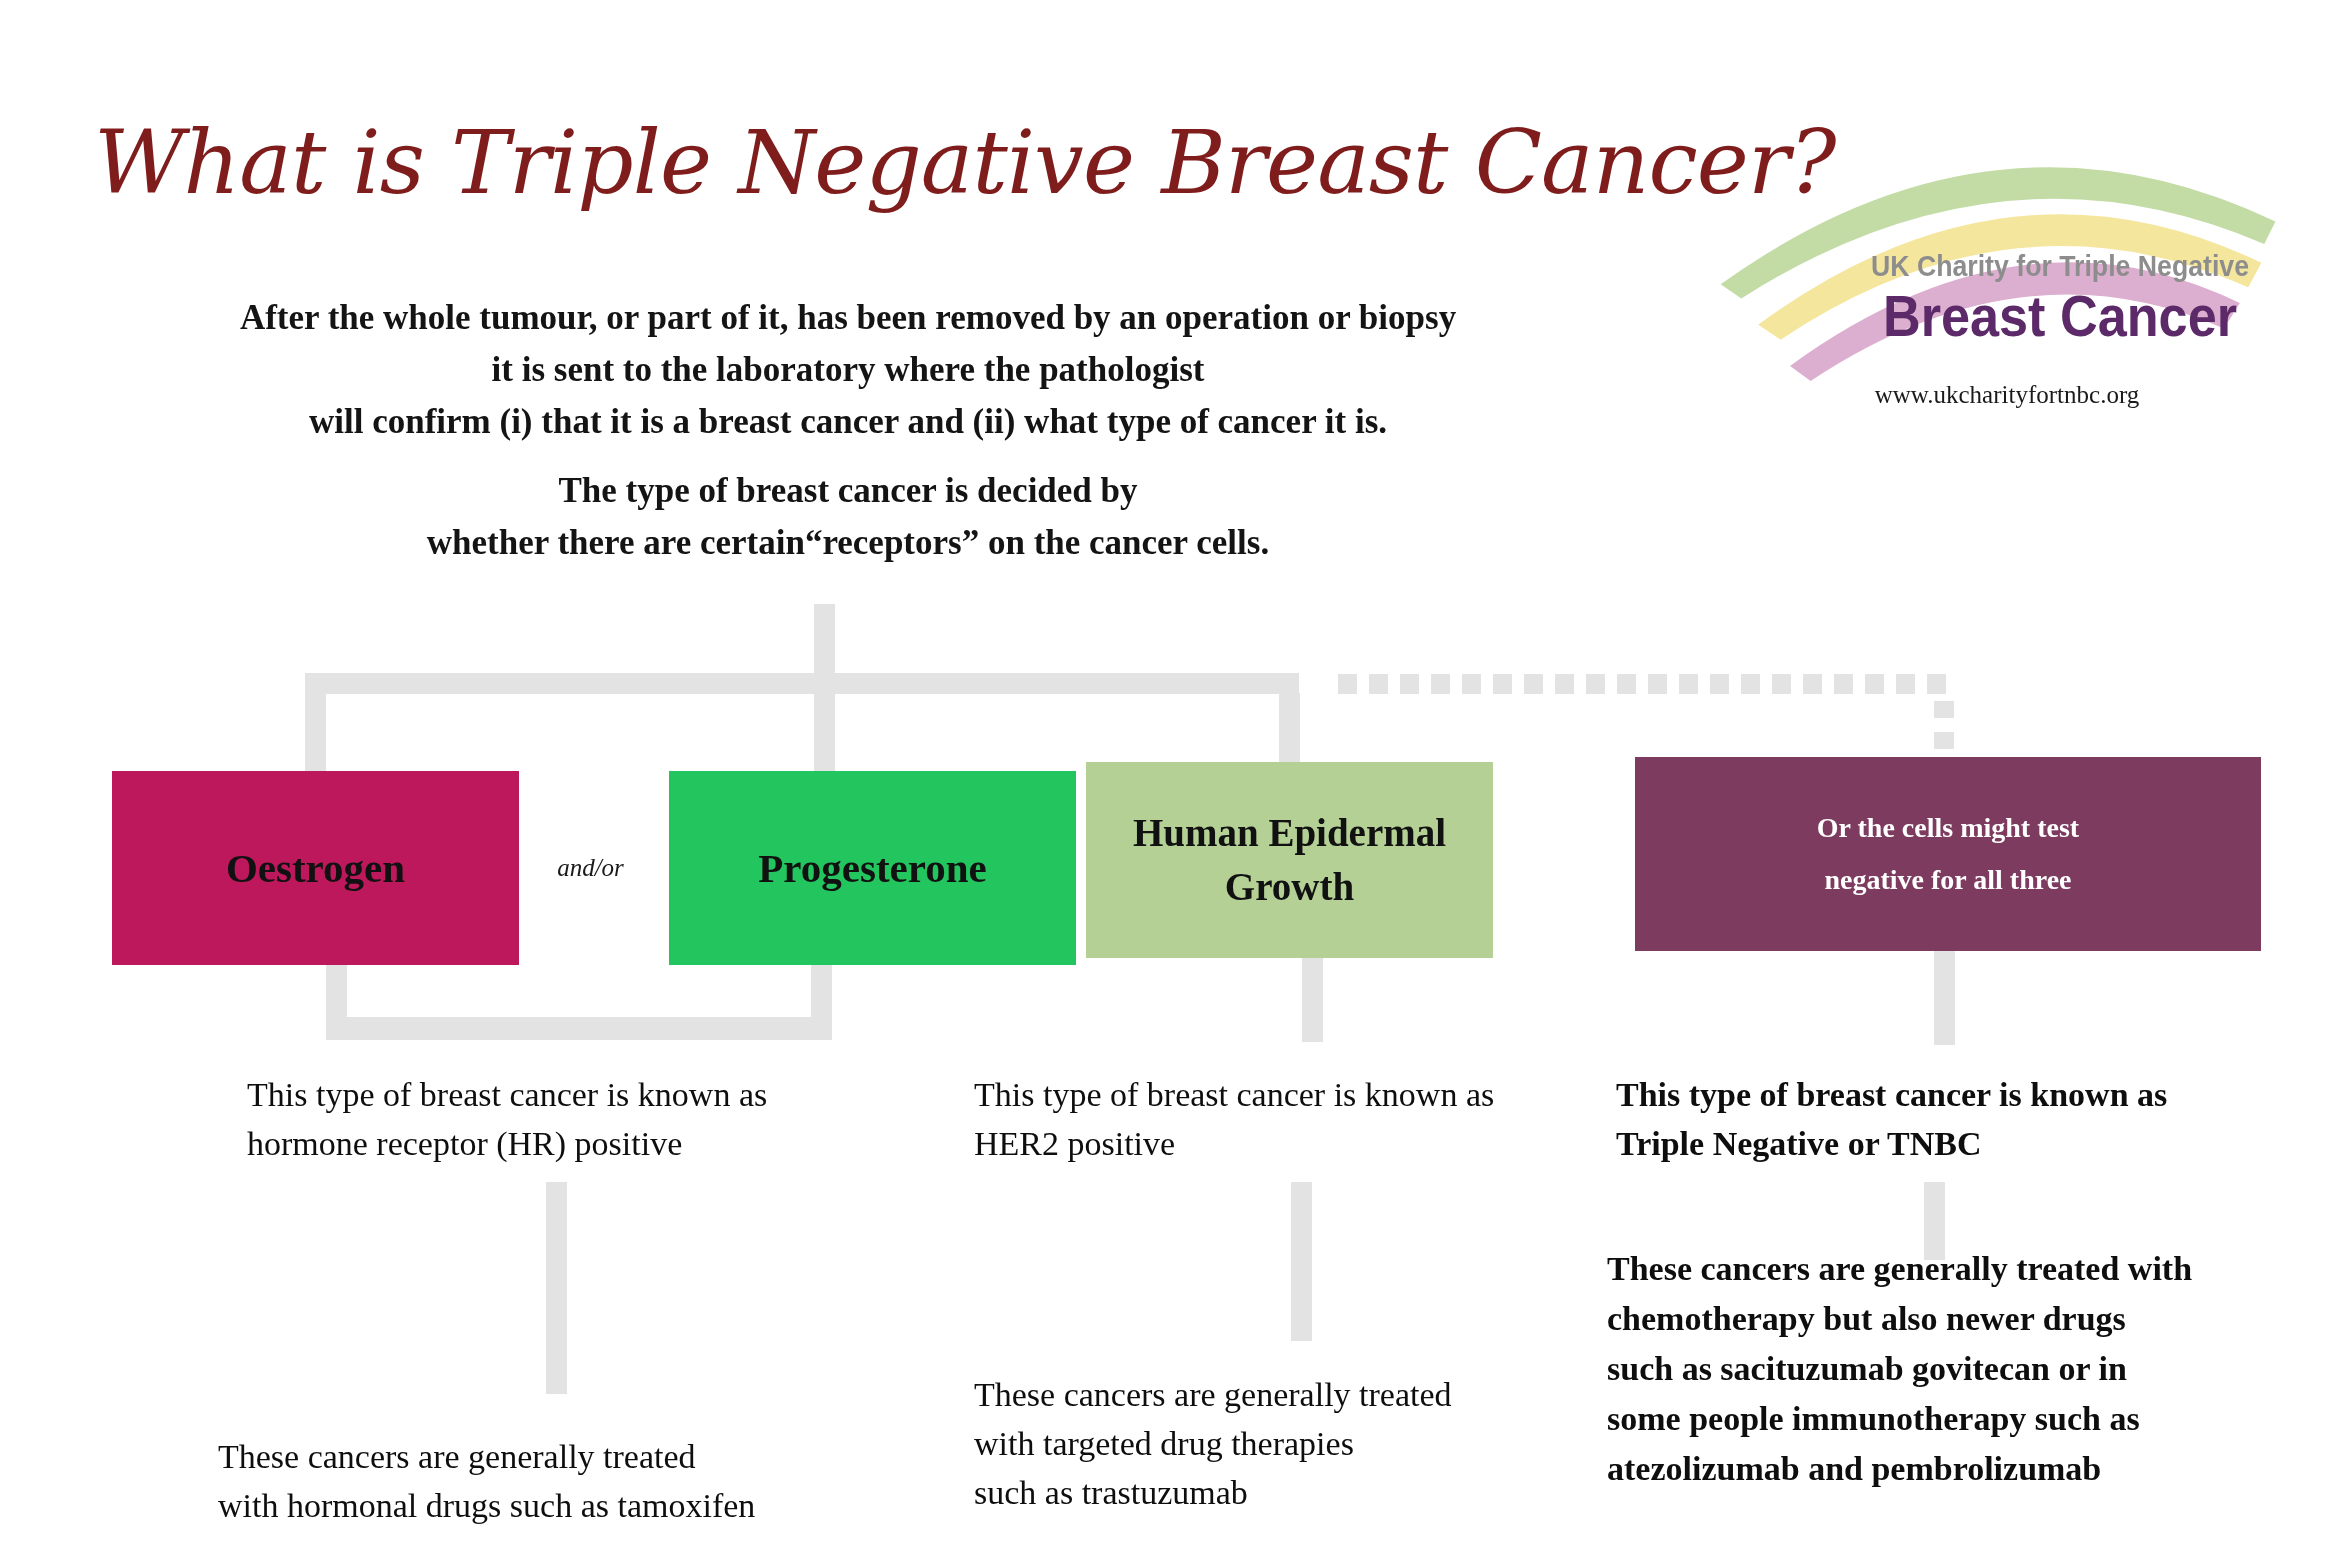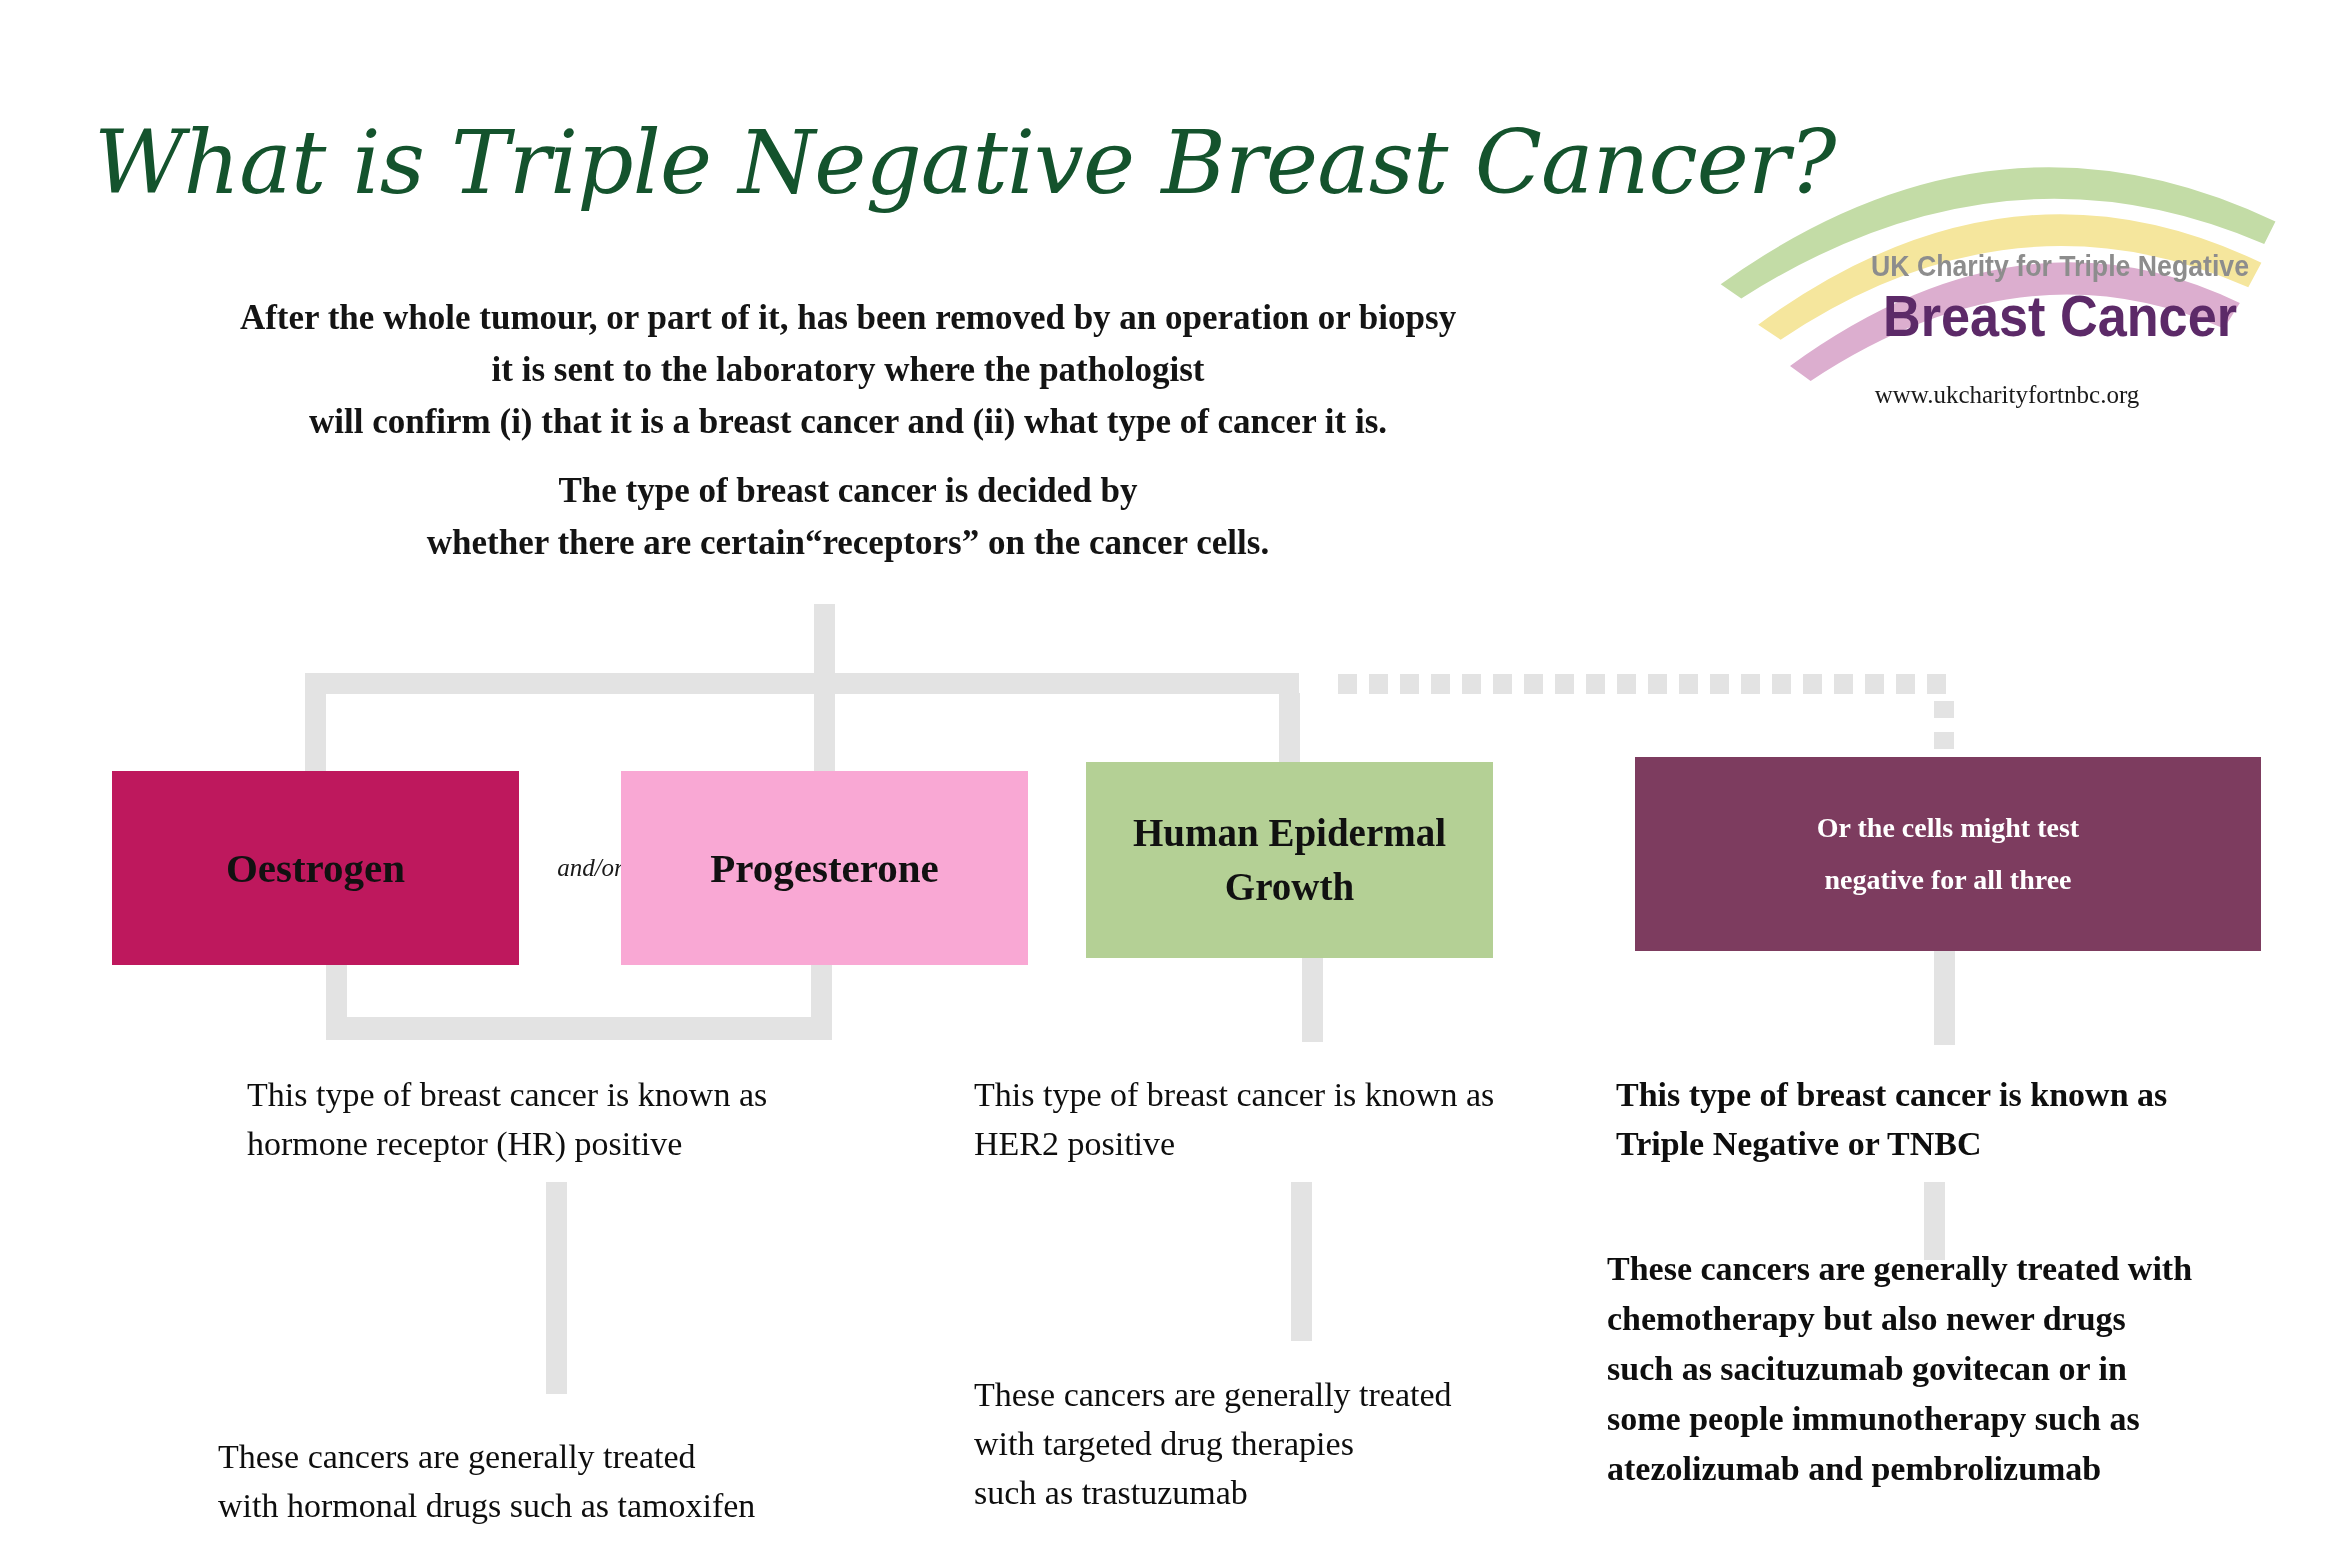--- a/index.html
+++ b/index.html
@@ -13,21 +13,21 @@
     color: #141414;
   }
   
   .title {
     position: absolute;
     left: 94px;
     top: 111px;
     font-family: "DejaVu Serif", serif;
     font-style: italic;
     font-size: 88px;
-    color: #14532d;
+    color: #7f1d1d;
     white-space: nowrap;
     letter-spacing: -0.9px;
   }
   
   .logo { position: absolute; left: 1713px; top: 111px; width: 572px; height: 328px; }
   .logo svg { position: absolute; left: 0; top: 0; }
   .logo-tagline {
     position: absolute; left: 122px; width: 450px; top: 139px;
     text-align: center;
     font-family: "Liberation Sans", sans-serif;
@@ -156,21 +156,21 @@
   <div class="conn conn-uR" style="background-color: rgb(227, 227, 227);"></div>
   <div class="conn conn-uBar" style="background-color: rgb(227, 227, 227);"></div>
   <div class="conn conn-greenD" style="background-color: rgb(227, 227, 227);"></div>
   <div class="conn conn-purpD" style="background-color: rgb(227, 227, 227);"></div>
   <div class="conn conn-mid1" style="background-color: rgb(227, 227, 227);"></div>
   <div class="conn conn-mid2" style="background-color: rgb(227, 227, 227);"></div>
   <div class="conn conn-mid3" style="background-color: rgb(227, 227, 227);"></div>
 
   <div class="box box-oestrogen" style="background-color: #be185d;">Oestrogen</div>
   <div class="andor">and/or</div>
-  <div class="box box-progesterone" style="background-color: #f9a8d4;">Progesterone</div>
+  <div class="box box-progesterone" style="background-color: #22c55e; margin-left: 48px;">Progesterone</div>
   <div class="box box-her2" style="background-color: rgb(180, 208, 149);">Human Epidermal
 Growth</div>
   <div class="box box-tnbc" style="background-color: rgb(125, 60, 95); color: rgb(255, 255, 255);">Or the cells might test
 negative for all three</div>
 
   <div class="known known-hr">This type of breast cancer is known as
 hormone receptor (HR) positive</div>
   <div class="known known-her2">This type of breast cancer is known as
 HER2 positive</div>
   <div class="known known-tnbc">This type of breast cancer is known as

